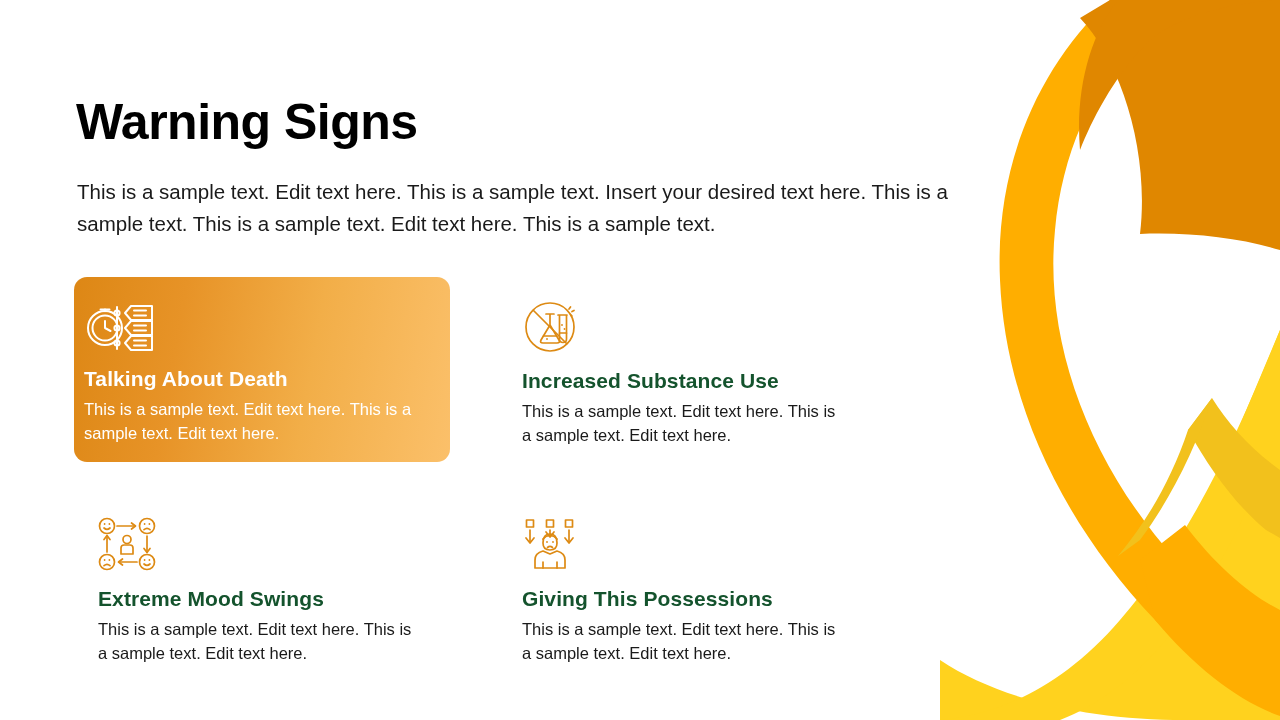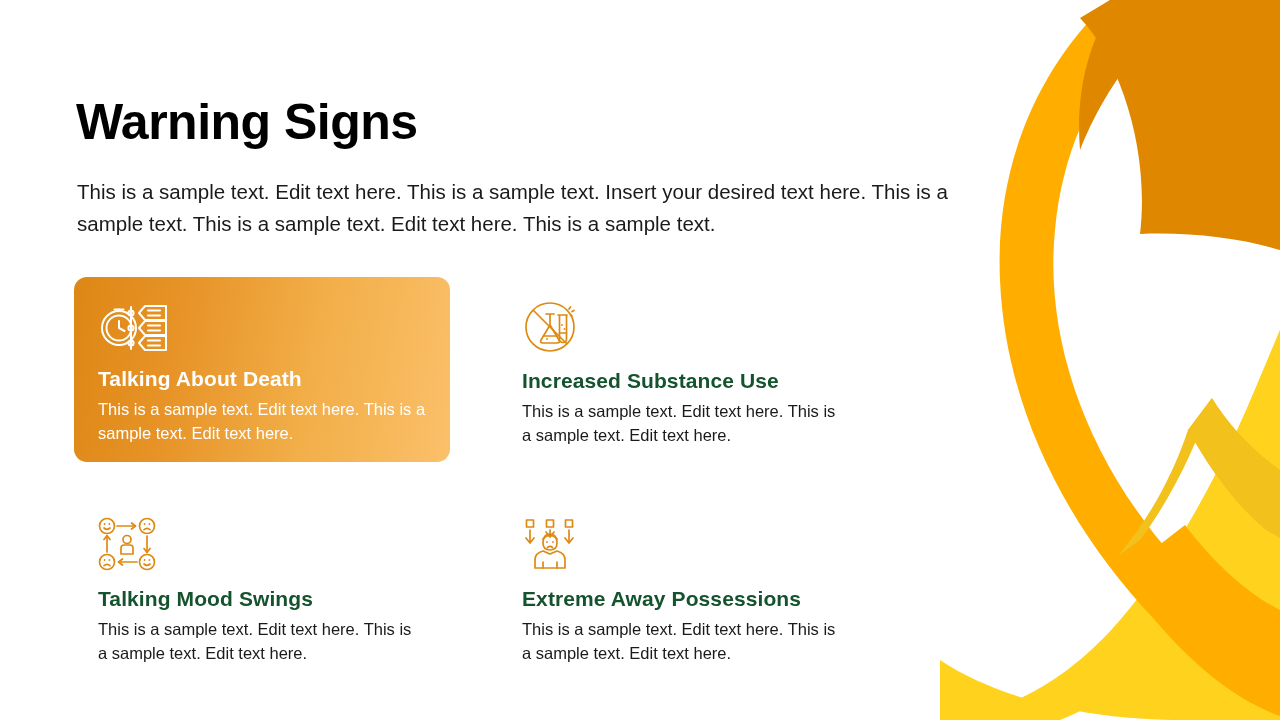--- a/index.html
+++ b/index.html
@@ -54,21 +54,21 @@
     row-gap:33px;
   }
 
   .card {
     position:relative;
     padding:22px 26px 0 24px;
     border-radius:13px;
   }
   .card.highlight {
     background:linear-gradient(100deg, #dd8715 0%, #e79327 28%, #f2ae48 62%, #fbc06a 100%);
-    padding:22px 26px 0 24px;
+    padding:22px 26px 0 10px;
   }
 
   .card-icon {
     height:58px;
     margin-bottom:10px;
     display:block;
   }
   .card-icon svg { display:block; }
 
   .card-title {
@@ -208,21 +208,21 @@
             <path d="M46 31.5 L49 35.5 L52 31.5"></path>
           <path d="M39 45 L21 45"></path>
             <path d="M24.5 48 L20.5 45 L24.5 42"></path>
           <path d="M9 35 L9 19"></path>
             <path d="M6 22.5 L9 18.5 L12 22.5"></path>
 
           <circle cx="29" cy="22.5" r="4"></circle>
           <path d="M23 37 L23 31 Q23 28 26 28 L32 28 Q35 28 35 31 L35 37 Z"></path>
         </svg>
       </span>
-      <div class="card-title">Talking Mood Swings</div>
+      <div class="card-title">Extreme Mood Swings</div>
       <div class="card-body">This is a sample text. Edit text here.
 This is a sample text. Edit text here.</div>
     </div>
 
     <div class="card plain">
       <span class="card-icon">
         <svg width="56" height="54" viewBox="0 0 56 54" fill="none" stroke="#dd8a13" stroke-width="1.7" stroke-linecap="round" stroke-linejoin="round">
 
           <rect x="4.5" y="3" width="7" height="7"></rect>
           <path d="M8 13 L8 25"></path>
@@ -239,19 +239,19 @@
           <path d="M21 26 Q21 17 28 17 Q35 17 35 26 Q35 33 28 33 Q21 33 21 26 Z"></path>
           <circle cx="25" cy="25" r="0.9" fill="#dd8a13" stroke="none"></circle>
           <circle cx="31" cy="25" r="0.9" fill="#dd8a13" stroke="none"></circle>
           <path d="M25.5 30.5 Q28 28.2 30.5 30.5"></path>
           <path d="M21 22 Q24 18.5 28 18.5 Q32 18.5 35 22"></path>
 
           <path d="M13 51 L13 43 Q13 36 21 34 L28 37 L35 34 Q43 36 43 43 L43 51 Z"></path>
           <path d="M21 51 L21 45 M35 51 L35 45"></path>
         </svg>
       </span>
-      <div class="card-title">Extreme Away Possessions</div>
+      <div class="card-title">Giving This Possessions</div>
       <div class="card-body">This is a sample text. Edit text here.
 This is a sample text. Edit text here.</div>
     </div>
 
   </div>
 </div>
 
 </body></html>

